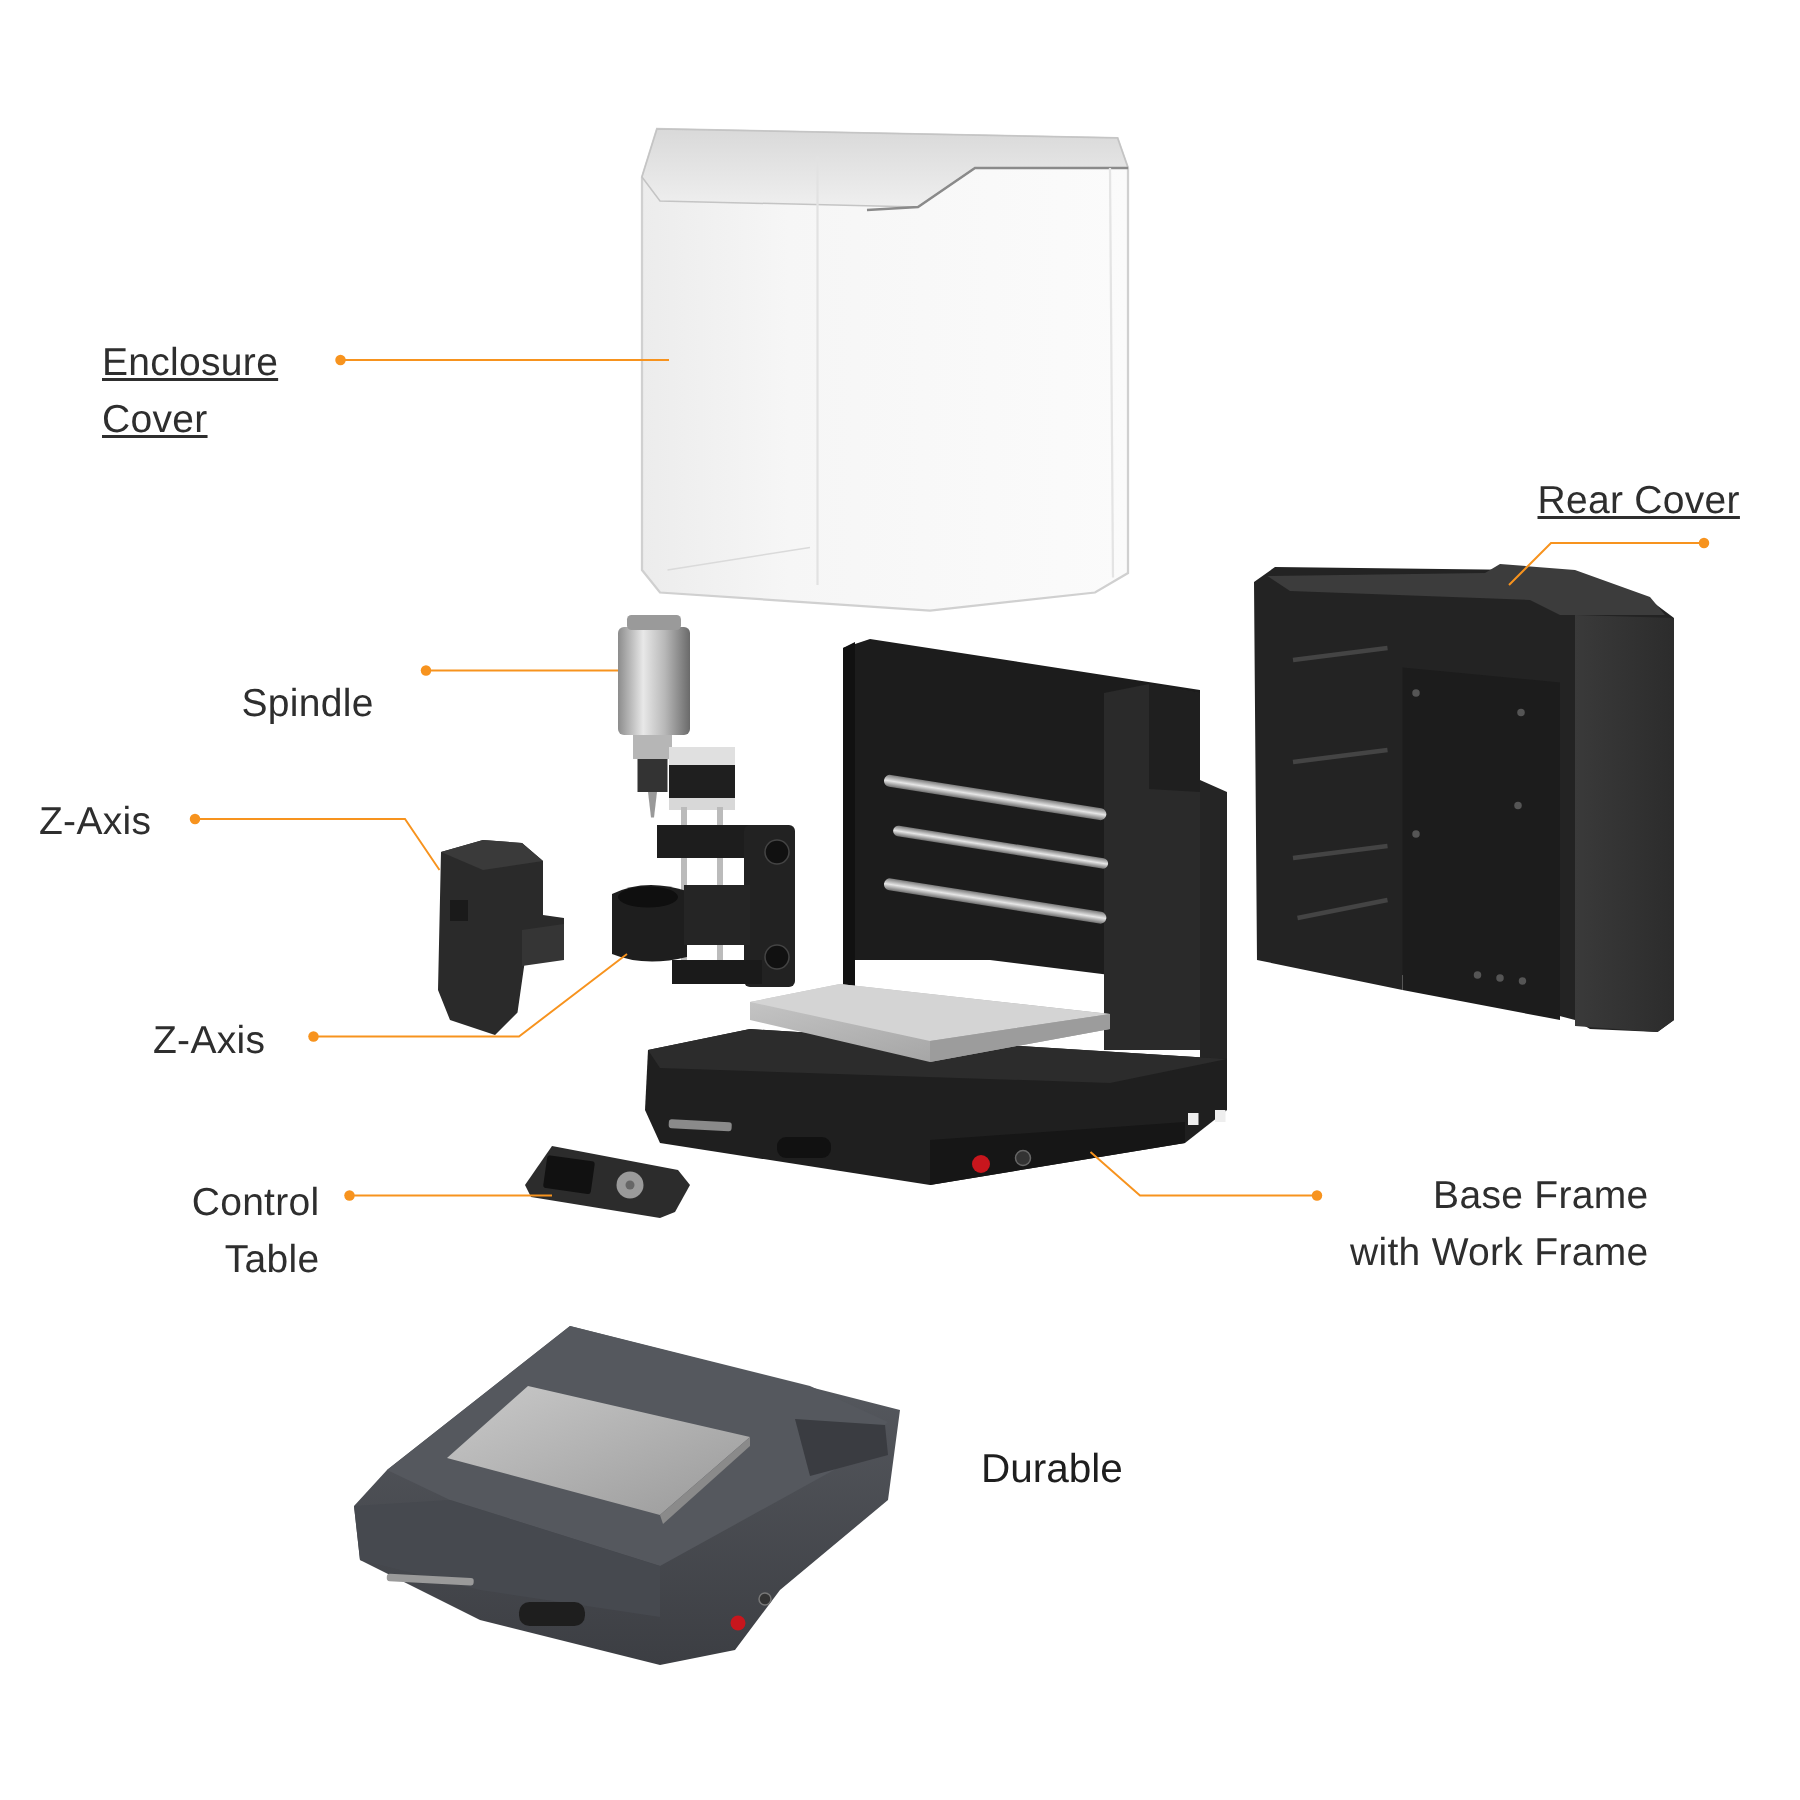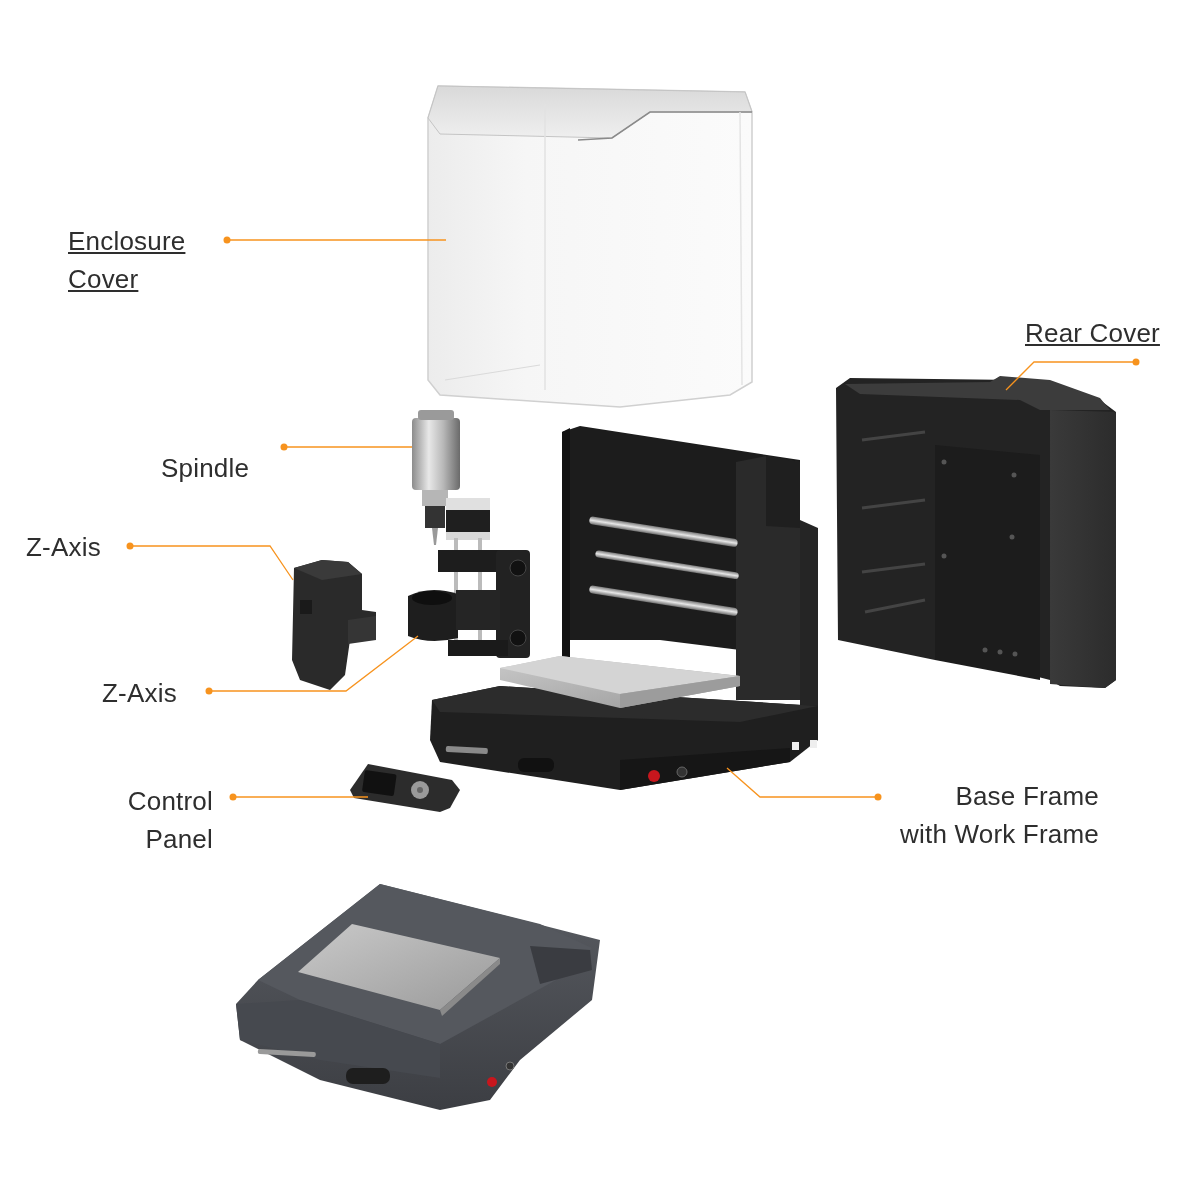--- a/index.html
+++ b/index.html
@@ -226,22 +226,23 @@
 <div class="label" style="left:26px; top:528px;">
   <span>Z-Axis</span>
 </div>
 
 <div class="label" style="left:102px; top:674px;">
   <span>Z-Axis</span>
 </div>
 
 <div class="label right" style="left:100px; width:113px; top:782px;text-align:right;">
   <span>Control</span>
-  <span>Panel</span>
+  <span>Table</span>
 </div>
 
 <div class="label" style="left:900px; top:777px;text-align:right;">
   <span>Base Frame</span>
   <span>with Work Frame</span>
 </div>
 
 <div class="highlight-text">
+  <span>Durable</span>
 </div>
 
 </body></html>

